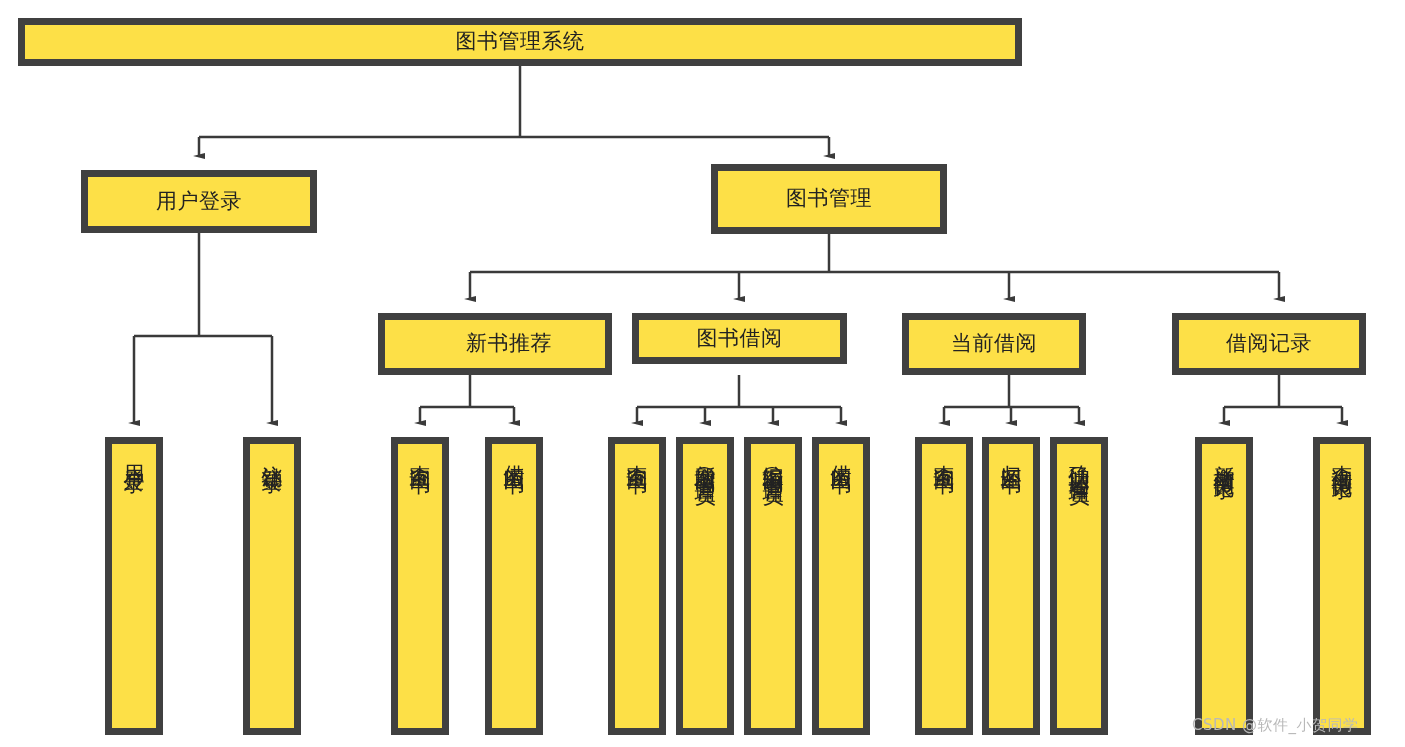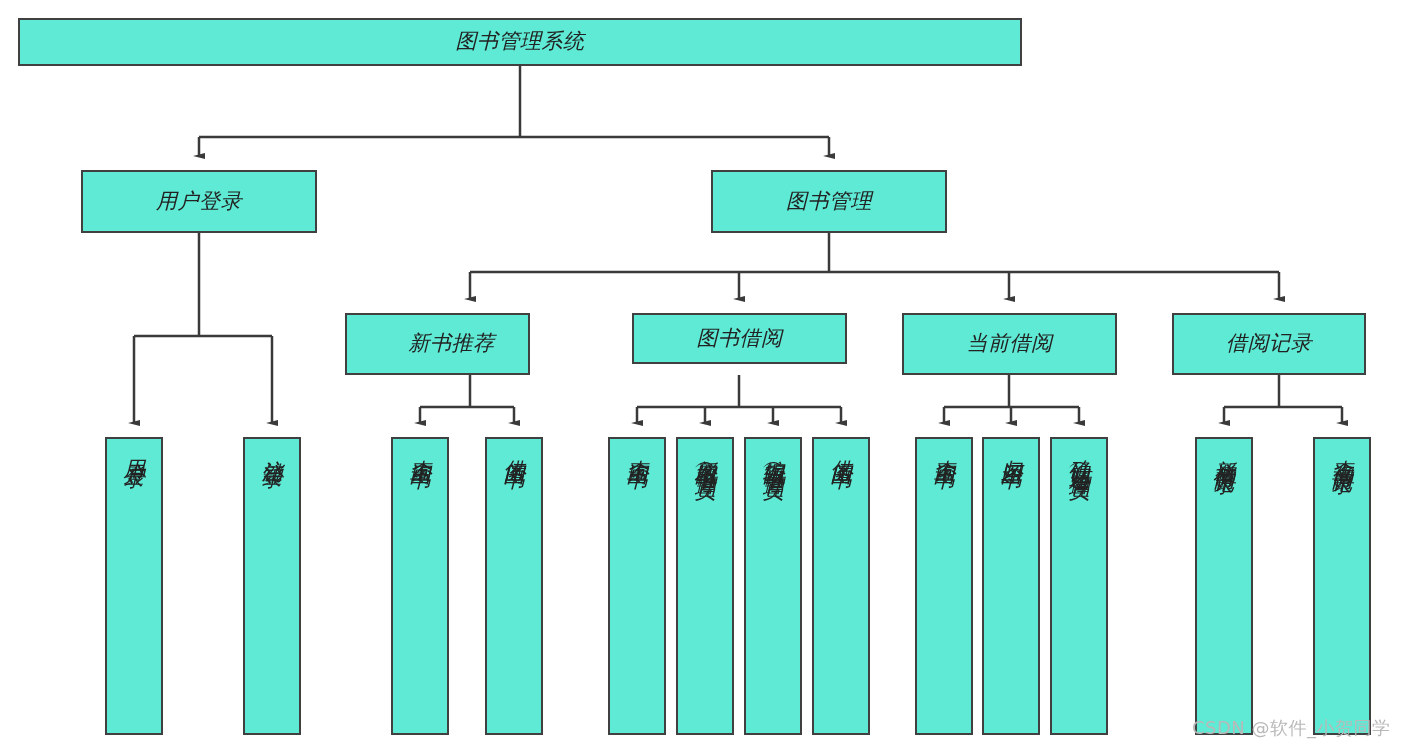--- a/index.html
+++ b/index.html
@@ -20,27 +20,26 @@
   svg.diagram-canvas {
     position: absolute;
     left: 0;
     top: 0;
     width: 1405px;
     height: 747px;
   }
   .node-box {
     position: absolute;
     box-sizing: border-box;
-    background: #5eead4;
-    border: 2px solid #404040;
+    background: #fde047;
+    border: 7px solid #404040;
     display: flex;
     align-items: center;
     justify-content: center;
     overflow: hidden;
-    font-style: italic;
   }
   .node-label-h {
     font-size: 21px;
     color: #222222;
     line-height: 1.2;
     letter-spacing: 0.5px;
     white-space: nowrap;
   }
   .node-box.vertical {
     align-items: flex-start;
@@ -52,21 +51,21 @@
     color: #222222;
     writing-mode: vertical-rl;
     text-orientation: upright;
     letter-spacing: 3px;
     line-height: 1.05;
     white-space: nowrap;
     text-align: center;
   }
   .watermark {
     position: absolute;
-    font-size: 18px;
+    font-size: 15px;
     color: #b9b9b9;
     white-space: nowrap;
     letter-spacing: 0.5px;
   }
 </style>
 </head>
 <body>
 
 <div id="diagram-root">
 
@@ -113,30 +112,30 @@
       </g>
   </svg>
 
   <div id="node-layer">
       <div class="node-box" style="left: 18px; top: 18px; width: 1004px; height: 48px;">
         <span class="node-label-h">图书管理系统</span>
       </div>
       <div class="node-box" style="left: 81px; top: 170px; width: 236px; height: 63px;">
         <span class="node-label-h">用户登录</span>
       </div>
-      <div class="node-box" style="left: 711px; top: 170px; width: 236px; height: 63px;">
+      <div class="node-box" style="left: 711px; top: 164px; width: 236px; height: 70px;">
         <span class="node-label-h">图书管理</span>
       </div>
-      <div class="node-box" style="left: 345px; top: 313px; width: 185px; height: 62px; padding-left: 28px;">
+      <div class="node-box" style="left: 378px; top: 313px; width: 234px; height: 62px; padding-left: 28px;">
         <span class="node-label-h">新书推荐</span>
       </div>
       <div class="node-box" style="left: 632px; top: 313px; width: 215px; height: 51px;">
         <span class="node-label-h">图书借阅</span>
       </div>
-      <div class="node-box" style="left: 902px; top: 313px; width: 215px; height: 62px;">
+      <div class="node-box" style="left: 902px; top: 313px; width: 184px; height: 62px;">
         <span class="node-label-h">当前借阅</span>
       </div>
       <div class="node-box" style="left: 1172px; top: 313px; width: 194px; height: 62px;">
         <span class="node-label-h">借阅记录</span>
       </div>
       <div class="node-box vertical" style="left: 105px; top: 437px; width: 58px; height: 298px;">
         <span class="node-label-v">用户登录</span>
       </div>
       <div class="node-box vertical" style="left: 243px; top: 437px; width: 58px; height: 298px;">
         <span class="node-label-v">注销登录</span>

